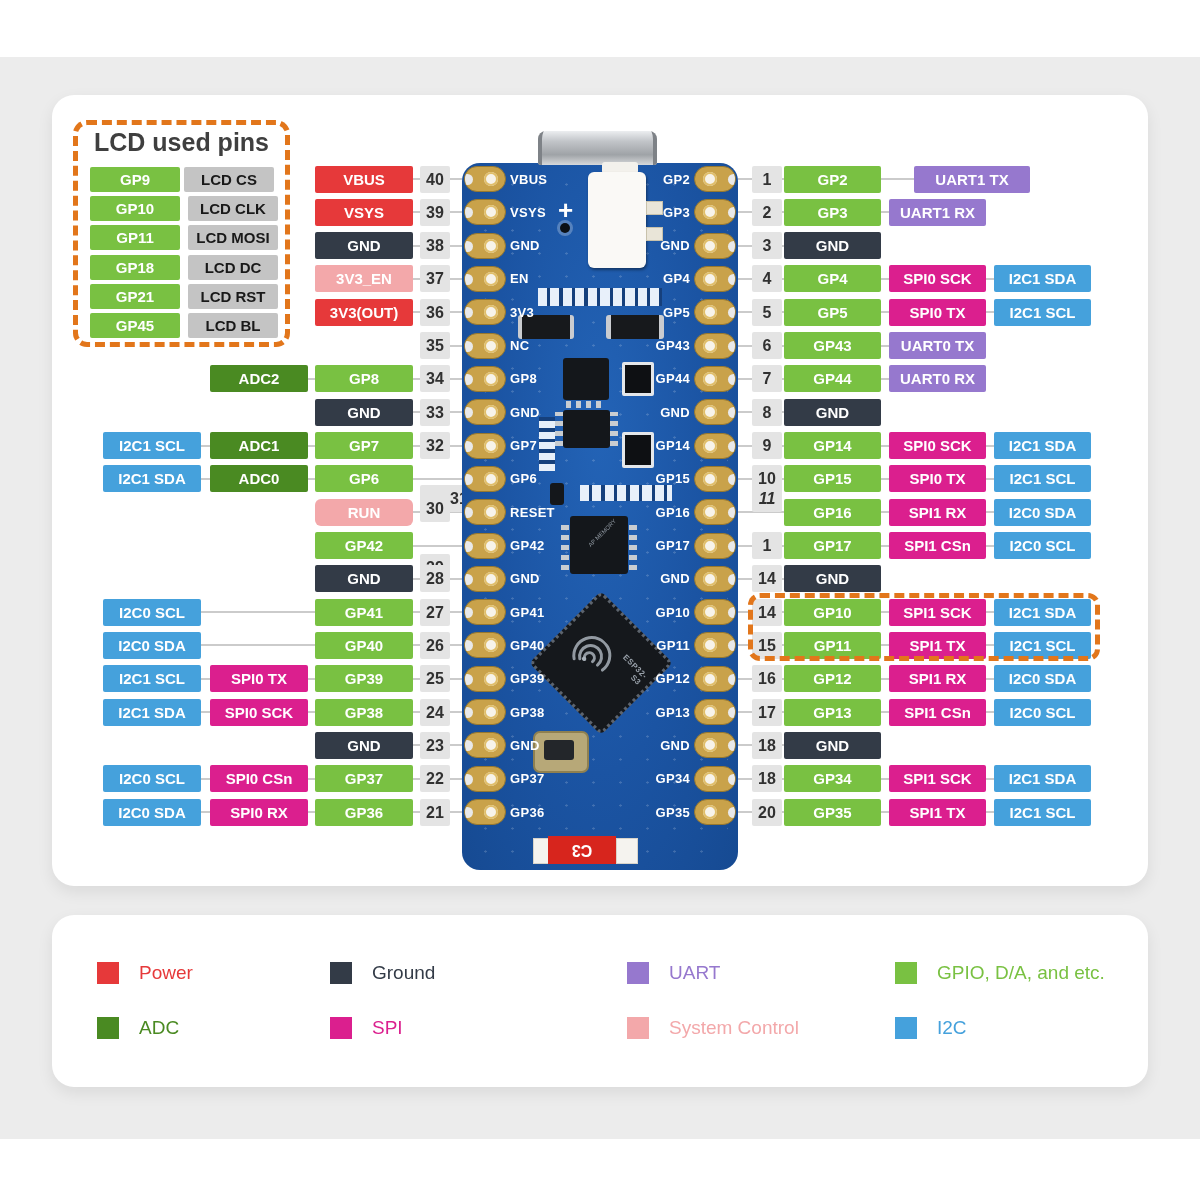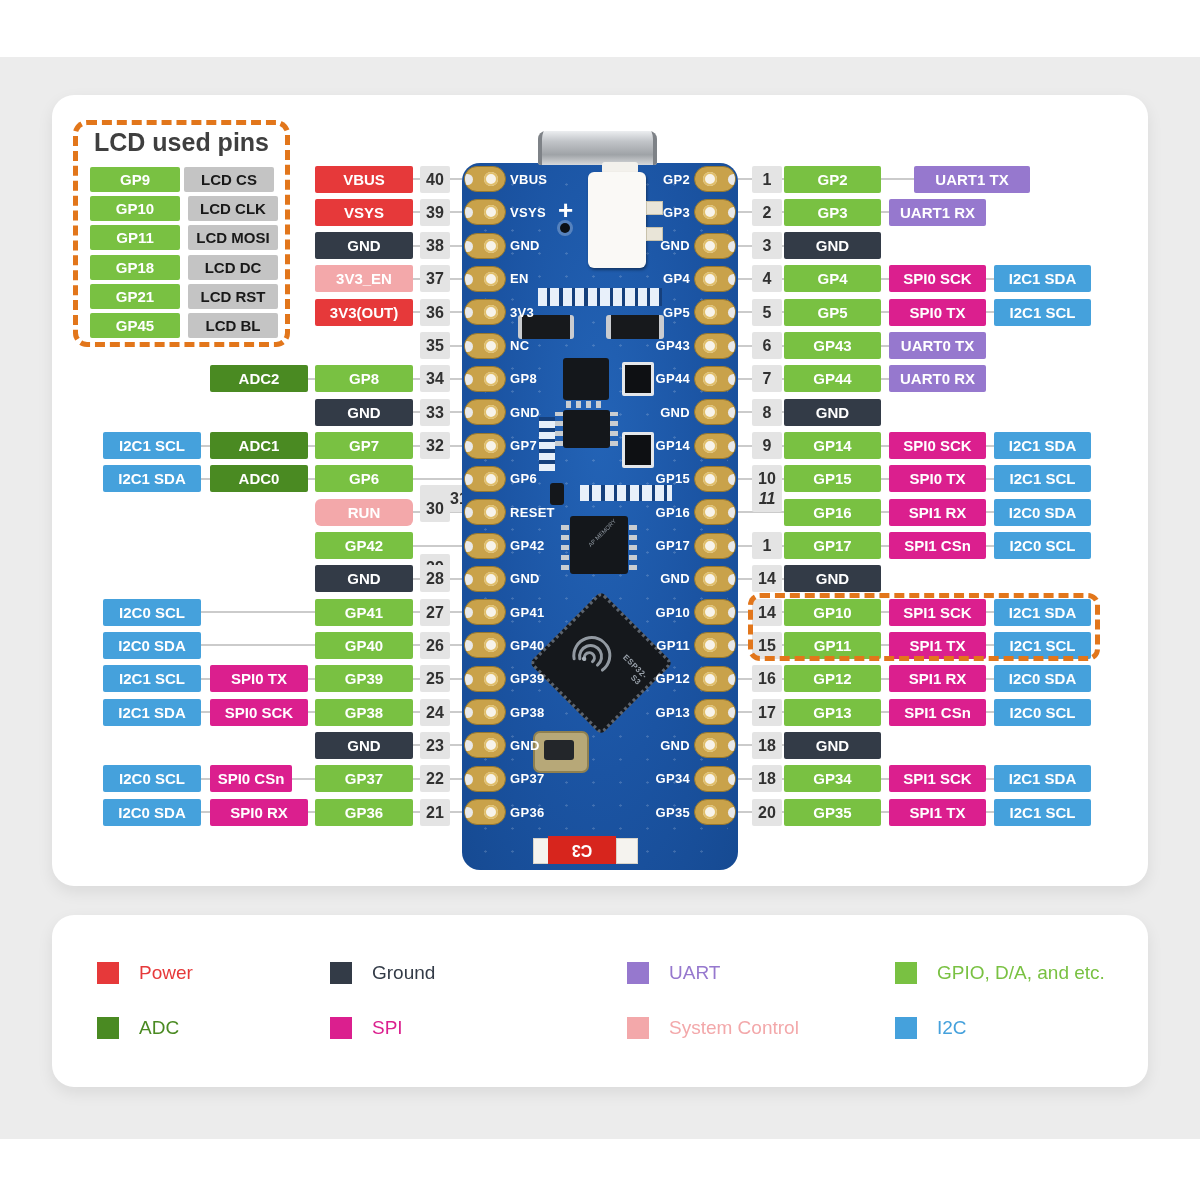--- a/index.html
+++ b/index.html
@@ -152,21 +152,21 @@
       <div class="pline" style="left: 109px; top: 711.12px; width: 357px;"></div>
       <div class="pbox t-i2c" style="left: 103px; top: 698.62px; width: 98px;">I2C1 SDA</div>
       <div class="pbox t-spi" style="left: 210px; top: 698.62px; width: 98px;">SPI0 SCK</div>
       <div class="pbox t-gpio" style="left: 315px; top: 698.62px; width: 98px;">GP38</div>
       <div class="badge" style="left: 420px; top: 698.62px;">24</div>
       <div class="pline" style="left: 321px; top: 744.44px; width: 145px;"></div>
       <div class="pbox t-ground" style="left: 315px; top: 731.94px; width: 98px;">GND</div>
       <div class="badge" style="left: 420px; top: 731.94px;">23</div>
       <div class="pline" style="left: 109px; top: 777.76px; width: 357px;"></div>
       <div class="pbox t-i2c" style="left: 103px; top: 765.26px; width: 98px;">I2C0 SCL</div>
-      <div class="pbox t-spi" style="left: 210px; top: 765.26px; width: 82px;">SPI0 CSn</div>
+      <div class="pbox t-spi" style="left: 210px; top: 765.26px; width: 98px;">SPI0 CSn</div>
       <div class="pbox t-gpio" style="left: 315px; top: 765.26px; width: 98px;">GP37</div>
       <div class="badge" style="left: 420px; top: 765.26px;">22</div>
       <div class="pline" style="left: 109px; top: 811.08px; width: 357px;"></div>
       <div class="pbox t-i2c" style="left: 103px; top: 798.58px; width: 98px;">I2C0 SDA</div>
       <div class="pbox t-spi" style="left: 210px; top: 798.58px; width: 98px;">SPI0 RX</div>
       <div class="pbox t-gpio" style="left: 315px; top: 798.58px; width: 98px;">GP36</div>
       <div class="badge" style="left: 420px; top: 798.58px;">21</div>
       <div class="pline" style="left: 734px; top: 178px; width: 246px;"></div>
       <div class="pbox t-gpio" style="left: 784px; top: 165.5px; width: 97px;">GP2</div>
       <div class="pbox t-uart" style="left: 914px; top: 165.5px; width: 116px;">UART1 TX</div>

